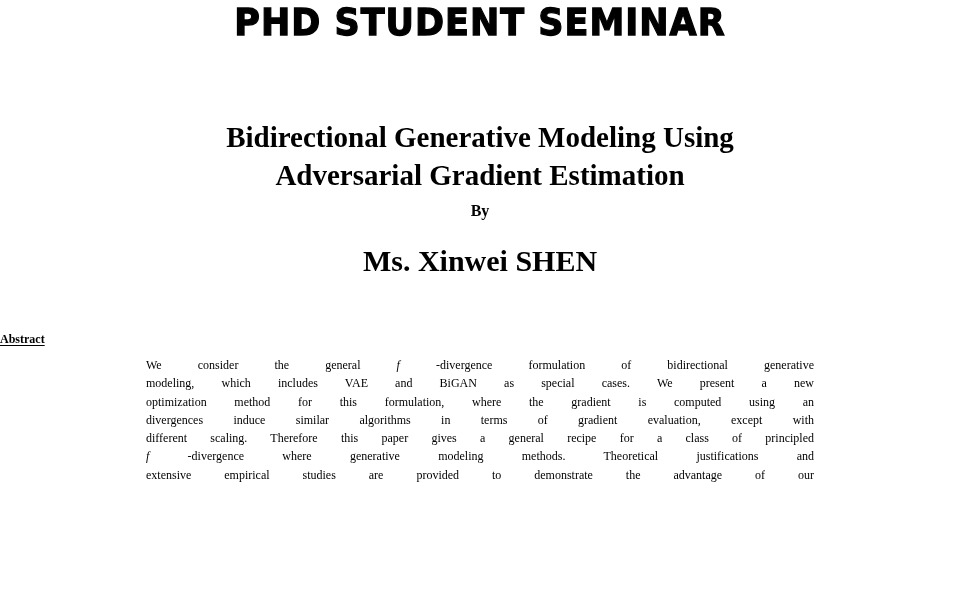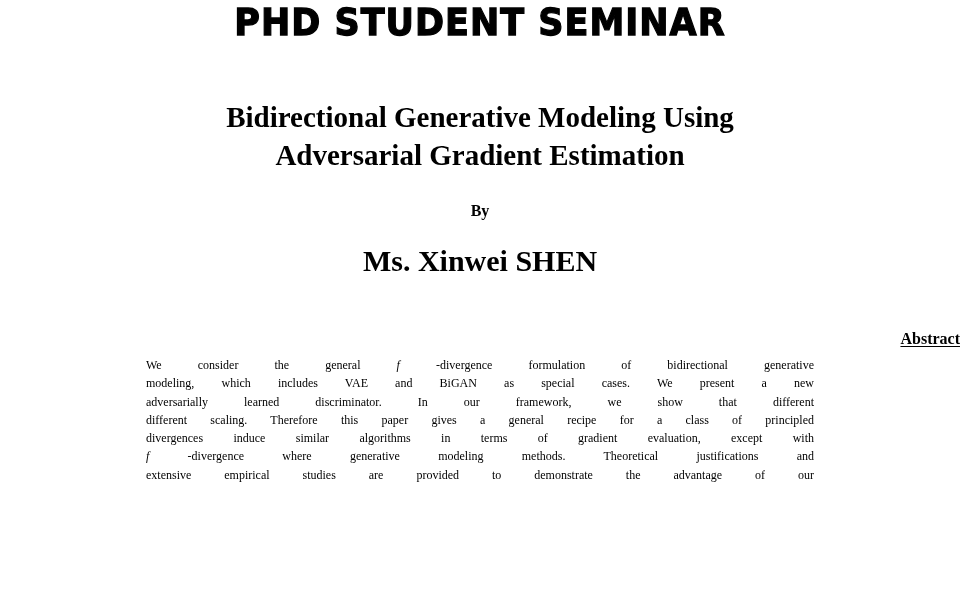--- a/index.html
+++ b/index.html
@@ -23,21 +23,21 @@
       font-family: "DejaVu Sans", sans-serif;
       font-weight: 900;
       font-size: 35px;
       letter-spacing: 1px;
       line-height: 40px;
       transform: scaleY(1.05);
       -webkit-text-stroke: 1.2px #000;
     }
     .title {
       position: absolute;
-      top: 98px;
+      top: 118px;
       left: 0;
       width: 960px;
       text-align: center;
       font-family: "Liberation Serif", serif;
       font-weight: bold;
       font-size: 29px;
       line-height: 38px;
     }
     .by {
       position: absolute;
@@ -59,24 +59,24 @@
       font-family: "Liberation Serif", serif;
       font-weight: bold;
       font-size: 30px;
       line-height: 36px;
     }
     .abstract-heading {
       position: absolute;
       top: 329px;
       left: 0;
       width: 960px;
-      text-align: right;
+      text-align: left;
       font-family: "Liberation Serif", serif;
       font-weight: bold;
-      font-size: 16px;
+      font-size: 12px;
       line-height: 20px;
     }
     .abstract-heading span {
       text-decoration: underline;
       text-underline-offset: 2px;
     }
     .abstract-body {
       position: absolute;
       top: 356px;
       left: 146px;
@@ -113,18 +113,18 @@
 
 <div class="author">Ms. Xinwei SHEN</div>
 
 <div class="abstract-heading">
   <span>Abstract</span>
 </div>
 
 <div class="abstract-body">
   <span class="abstract-line"><span>We consider the general </span><i>f</i><span> -divergence formulation of bidirectional generative</span></span>
   <span class="abstract-line"><span>modeling, which includes VAE and BiGAN as special cases. We present a new</span></span>
-  <span class="abstract-line"><span>adversarially learned discriminator. In our framework, we show that different</span></span>
+  <span class="abstract-line"><span>optimization method for this formulation, where the gradient is computed using an</span></span>
+  <span class="abstract-line"><span>divergences induce similar algorithms in terms of gradient evaluation, except with</span></span>
   <span class="abstract-line"><span>different scaling. Therefore this paper gives a general recipe for a class of principled</span></span>
-  <span class="abstract-line"><span>divergences induce similar algorithms in terms of gradient evaluation, except with</span></span>
   <span class="abstract-line"><i>f</i><span> -divergence where generative modeling methods. Theoretical justifications and</span></span>
   <span class="abstract-line"><span>extensive empirical studies are provided to demonstrate the advantage of our</span></span>
 </div>
 
 </body></html>

